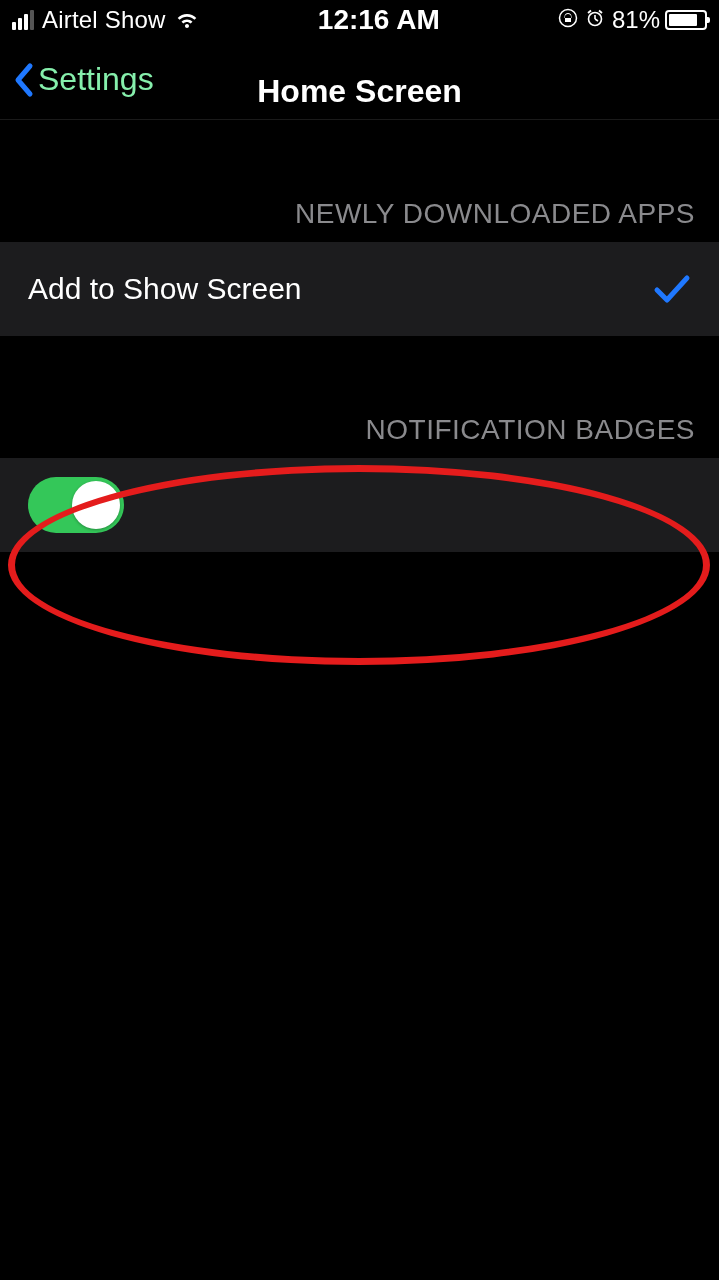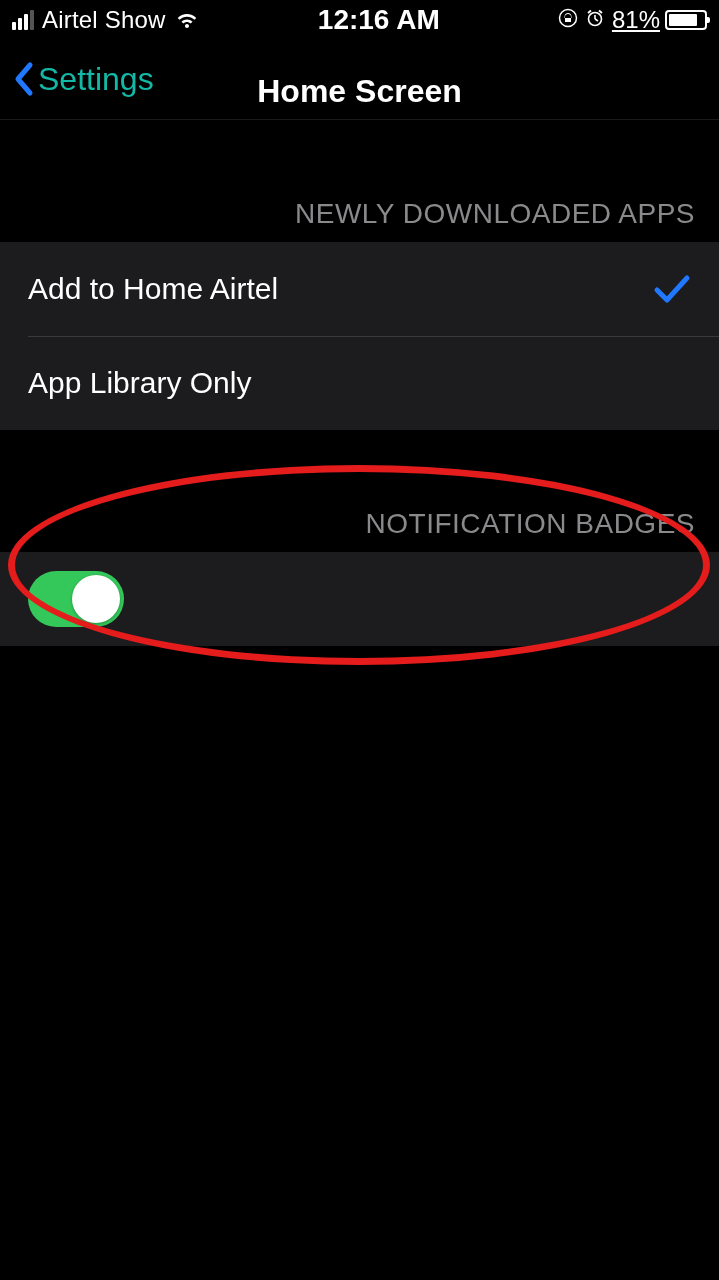--- a/index.html
+++ b/index.html
@@ -30,21 +30,20 @@
     }
     .status-left {
       display: flex;
       align-items: center;
       gap: 8px;
     }
     .status-right {
       display: flex;
       align-items: center;
       gap: 7px;
-      text-decoration: underline;
     }
     .signal-bars {
       display: flex;
       align-items: flex-end;
       gap: 2px;
       height: 20px;
     }
     .signal-bars span {
       background: #fff;
       width: 4px;
@@ -88,23 +87,23 @@
     .nav-bar {
       display: flex;
       align-items: center;
       height: 80px;
       position: relative;
       padding: 0 12px;
       border-bottom: 1px solid #1a1a1a;
     }
     .back-button {
       display:flex;
-      align-items:flex-start;
+      align-items:center;
       gap:2px;
-      color:#14b8a6;
+      color:#86efac;
       font-size: 32px;
       font-weight: 400;
     }
     .back-chevron svg { display:block; }
     .nav-title {
       position:absolute;
       left:50%;
       transform:translateX(-50%);
       font-size: 32px;
       font-weight: 700;
@@ -226,29 +225,26 @@
     </span>
     <span>Settings</span>
   </div>
   <div class="nav-title">Home Screen</div>
 </div>
 
 <div class="section-gap-1"></div>
 <div class="section-header">NEWLY DOWNLOADED APPS</div>
 <div class="list">
   <div class="row">
-    <span>Add to Home Airtel</span>
+    <span>Add to Show Screen</span>
     <span class="checkmark">
       <svg width="38" height="34" viewBox="0 0 38 34">
           <polyline points="4,18 14,28 34,6" fill="none" stroke="#1f78ff" stroke-width="5" stroke-linecap="round" stroke-linejoin="round"></polyline>
         </svg>
     </span>
-  </div>
-  <div class="row">
-    <span>App Library Only</span>
   </div>
 </div>
 
 <div class="section-gap-2"></div>
 <div class="section-header">NOTIFICATION BADGES</div>
 <div class="list">
   <div class="row">
     <div class="toggle">
       <div class="toggle-knob"></div>
     </div>

